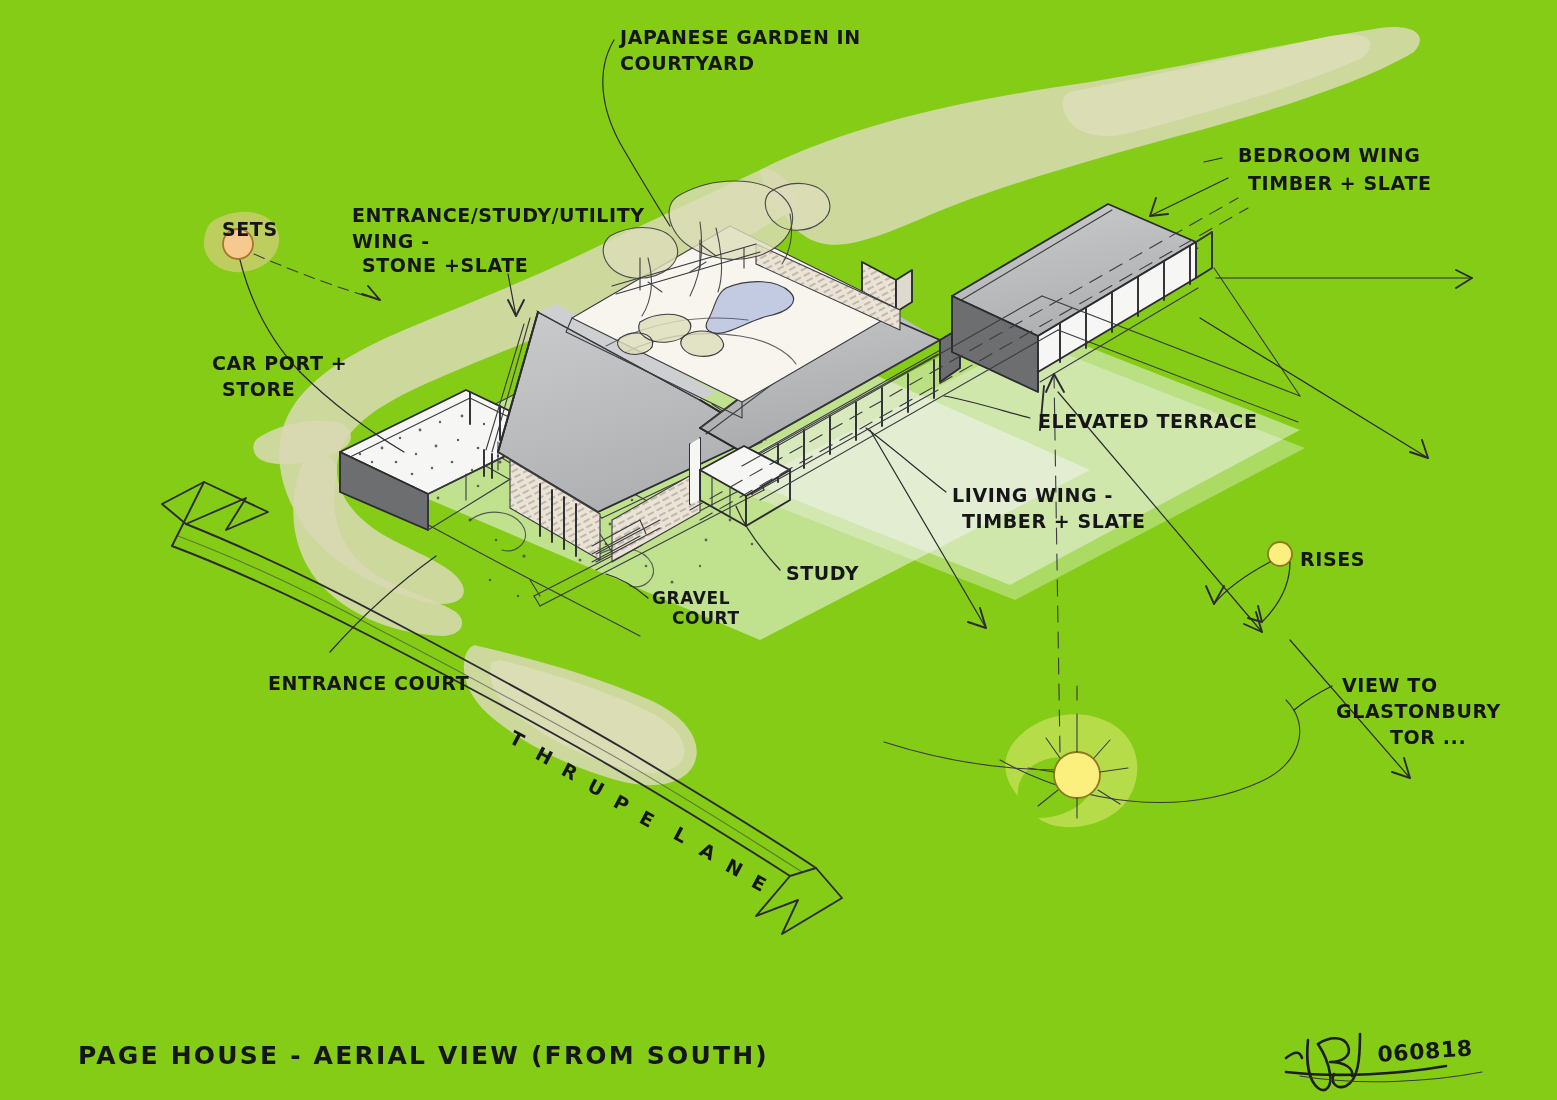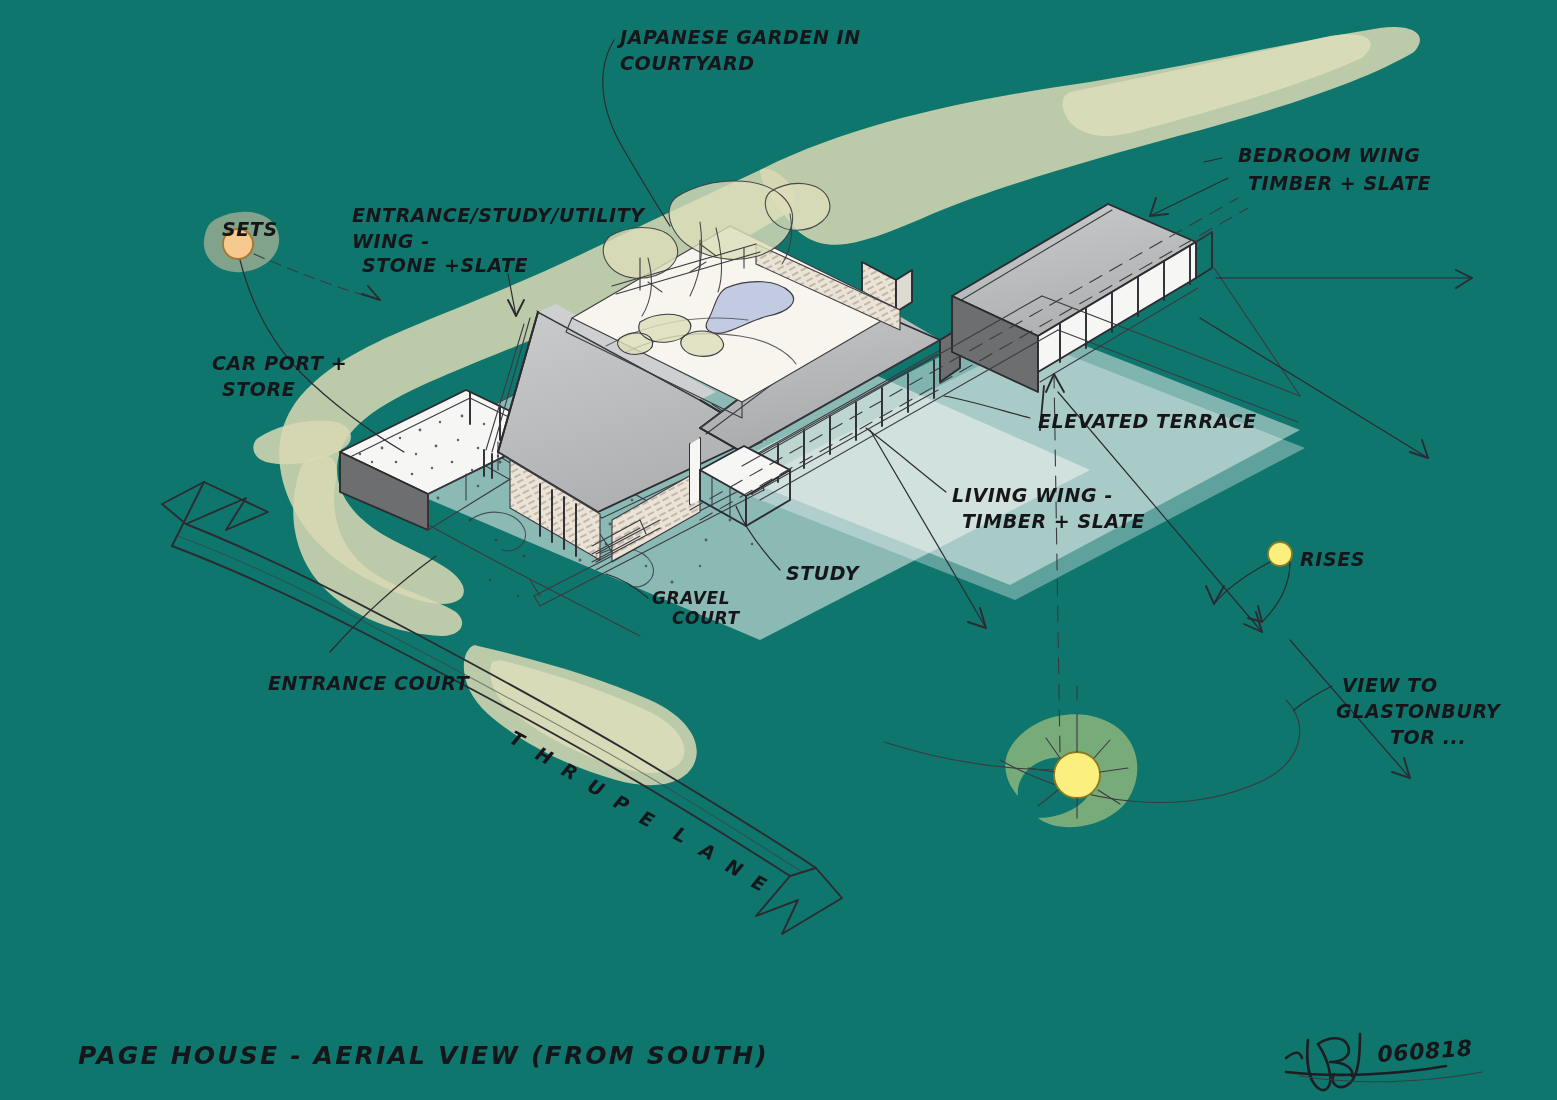--- a/index.html
+++ b/index.html
@@ -3,21 +3,21 @@
 <meta charset="utf-8">
 <title>Page House — Aerial View</title>
 <style>
   html,body{margin:0;padding:0;background:#ffffff;}
   body{
     width:1557px;height:1100px;
     font-family:"DejaVu Sans", sans-serif;
     overflow:hidden;
     position:relative;
   }
-  #sheet{position:absolute;left:0;top:0;width:1557px;height:1100px;background:#0f766e;font-style:italic;}
+  #sheet{position:absolute;left:0;top:0;width:1557px;height:1100px;background:#84cc16;}
   svg#drawing{position:absolute;left:0;top:0;width:1557px;height:1100px;}
 
   .hand{
     font-family:"DejaVu Sans", sans-serif;
     font-weight:700;
     fill:#16161a;
     letter-spacing:0.6px;
     text-transform:uppercase;
   }
   .ann{font-size:19px;}

